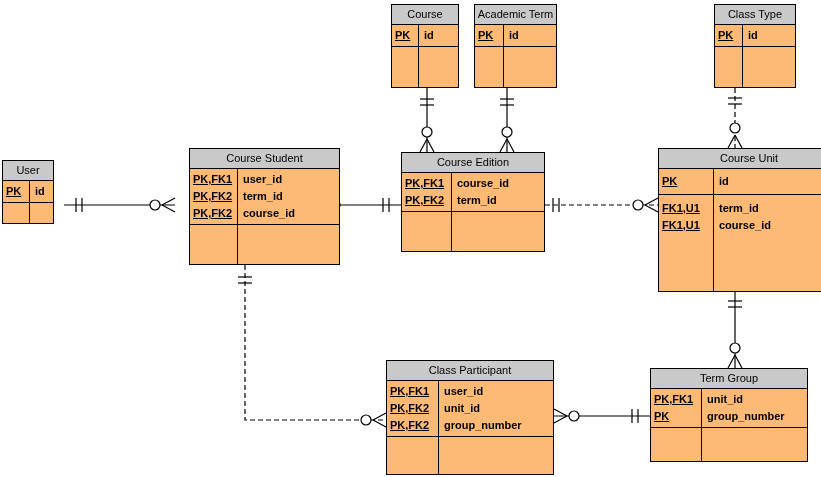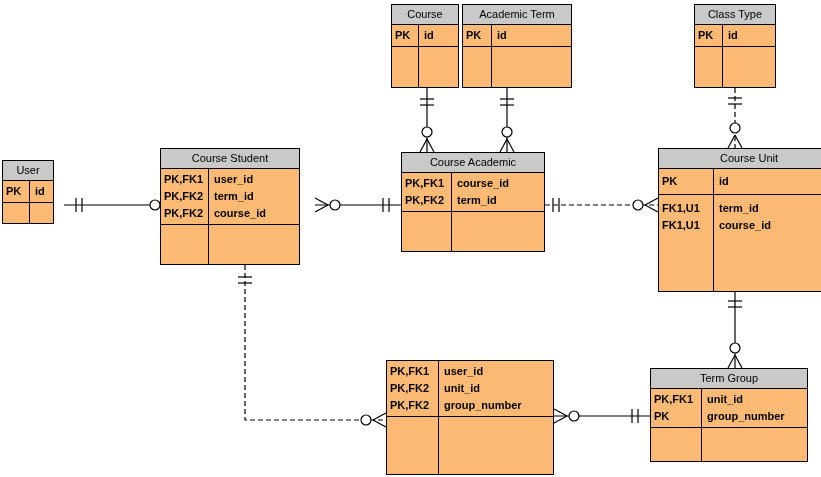--- a/index.html
+++ b/index.html
@@ -12,21 +12,21 @@
   .rel .dashed { stroke-dasharray:5 3; }
   .rel circle { fill:#fff; stroke:#000; stroke-width:1.2; }
 
   .entity { position:absolute; border:1px solid #000; background:#fdba74; display:flex; flex-direction:column; font-size:11px; color:#000; }
   .ehead { height:20px; line-height:18px; text-align:center; background:#c9c9c9; border-bottom:1px solid #000; font-size:11px; white-space:nowrap; overflow:hidden; }
   .ebody { position:relative; flex:1; display:flex; flex-direction:column; }
   .ebody::before { content:""; position:absolute; top:0; bottom:0; left:var(--keyw); width:1px; background:#000; }
   .pksec { border-bottom:1px solid #000; padding:2px 0; }
   .attrsec { flex:1; padding:2px 0; }
   .erow { display:flex; height:17px; line-height:17px; font-weight:bold; white-space:nowrap; }
-  .keys { width:var(--keyw); flex:none; padding-left:3px; overflow:hidden; }
+  .keys { width:var(--keyw); flex:none; padding-left:3px; overflow:hidden;text-decoration:underline; }
   .field { padding-left:6px; }
   .u { }
 </style>
 </head>
 <body>
 
 <div class="canvas">
 
   <svg class="connectors" viewBox="0 0 821 477">
 
@@ -118,21 +118,21 @@
       <div class="pksec">
         <div class="erow">
           <span class="keys">PK</span>
           <span class="field u">id</span>
         </div>
       </div>
       <div class="attrsec"></div>
     </div>
   </div>
 
-  <div class="entity" style="left:160px;top:148px;width:140px;height:117px;--keyw:47px">
+  <div class="entity" style="left:189px;top:148px;width:151px;height:117px;--keyw:47px">
     <div class="ehead">Course Student</div>
     <div class="ebody">
       <div class="pksec">
         <div class="erow">
           <span class="keys">PK,FK1</span>
           <span class="field u">user_id</span>
         </div>
         <div class="erow">
           <span class="keys">PK,FK2</span>
           <span class="field u">term_id</span>
@@ -152,51 +152,51 @@
       <div class="pksec">
         <div class="erow">
           <span class="keys">PK</span>
           <span class="field u">id</span>
         </div>
       </div>
       <div class="attrsec"></div>
     </div>
   </div>
 
-  <div class="entity" style="left:462px;top:4px;width:110px;height:84px;--keyw:28px">
+  <div class="entity" style="left:474px;top:4px;width:83px;height:84px;--keyw:28px">
     <div class="ehead">Academic Term</div>
     <div class="ebody">
       <div class="pksec">
         <div class="erow">
           <span class="keys">PK</span>
           <span class="field u">id</span>
         </div>
       </div>
       <div class="attrsec"></div>
     </div>
   </div>
 
   <div class="entity" style="left:401px;top:152px;width:144px;height:100px;--keyw:49px">
-    <div class="ehead">Course Academic</div>
+    <div class="ehead">Course Edition</div>
     <div class="ebody">
       <div class="pksec">
         <div class="erow">
           <span class="keys">PK,FK1</span>
           <span class="field u">course_id</span>
         </div>
         <div class="erow">
           <span class="keys">PK,FK2</span>
           <span class="field u">term_id</span>
         </div>
       </div>
       <div class="attrsec"></div>
     </div>
   </div>
 
-  <div class="entity" style="left:694px;top:4px;width:82px;height:84px;--keyw:27px">
+  <div class="entity" style="left:714px;top:4px;width:82px;height:84px;--keyw:27px">
     <div class="ehead">Class Type</div>
     <div class="ebody">
       <div class="pksec">
         <div class="erow">
           <span class="keys">PK</span>
           <span class="field u">id</span>
         </div>
       </div>
       <div class="attrsec"></div>
     </div>
@@ -218,20 +218,21 @@
         </div>
         <div class="erow">
           <span class="keys">FK1,U1</span>
           <span class="field">course_id</span>
         </div>
       </div>
     </div>
   </div>
 
   <div class="entity" style="left:386px;top:360px;width:168px;height:115px;--keyw:51px">
+    <div class="ehead">Class Participant</div>
     <div class="ebody">
       <div class="pksec">
         <div class="erow">
           <span class="keys">PK,FK1</span>
           <span class="field u">user_id</span>
         </div>
         <div class="erow">
           <span class="keys">PK,FK2</span>
           <span class="field u">unit_id</span>
         </div>

